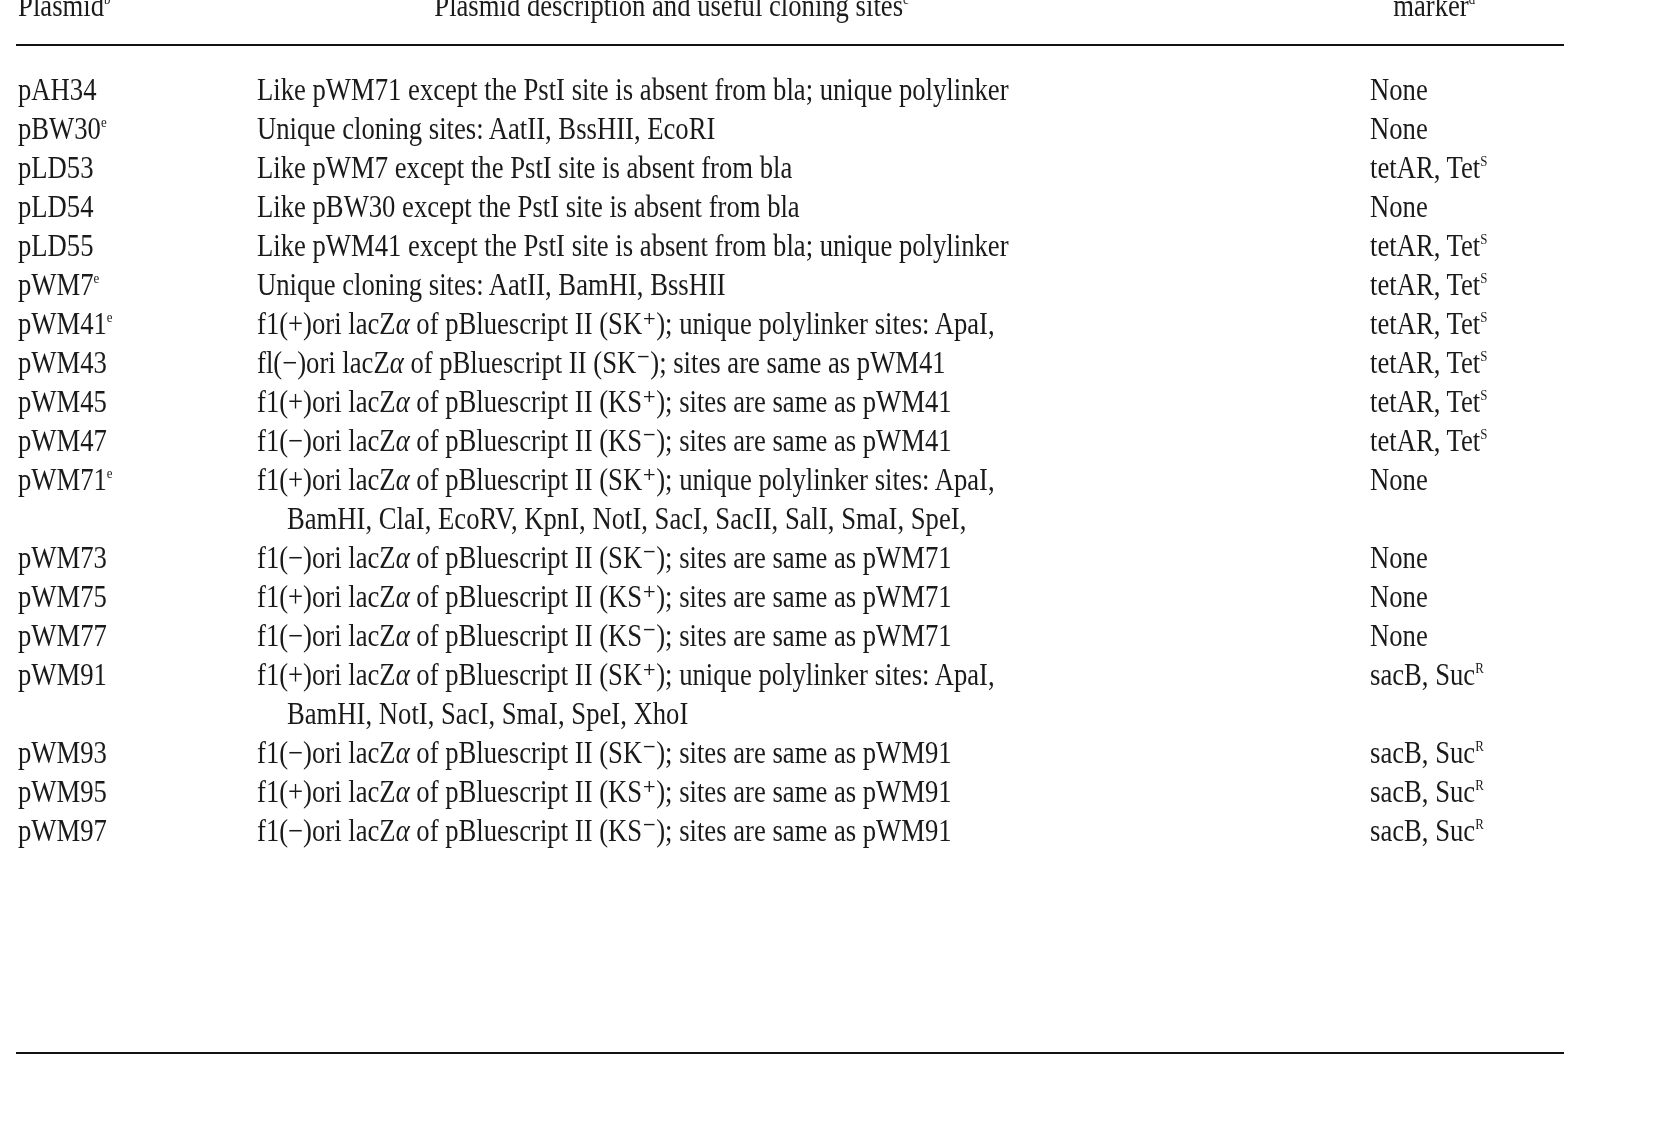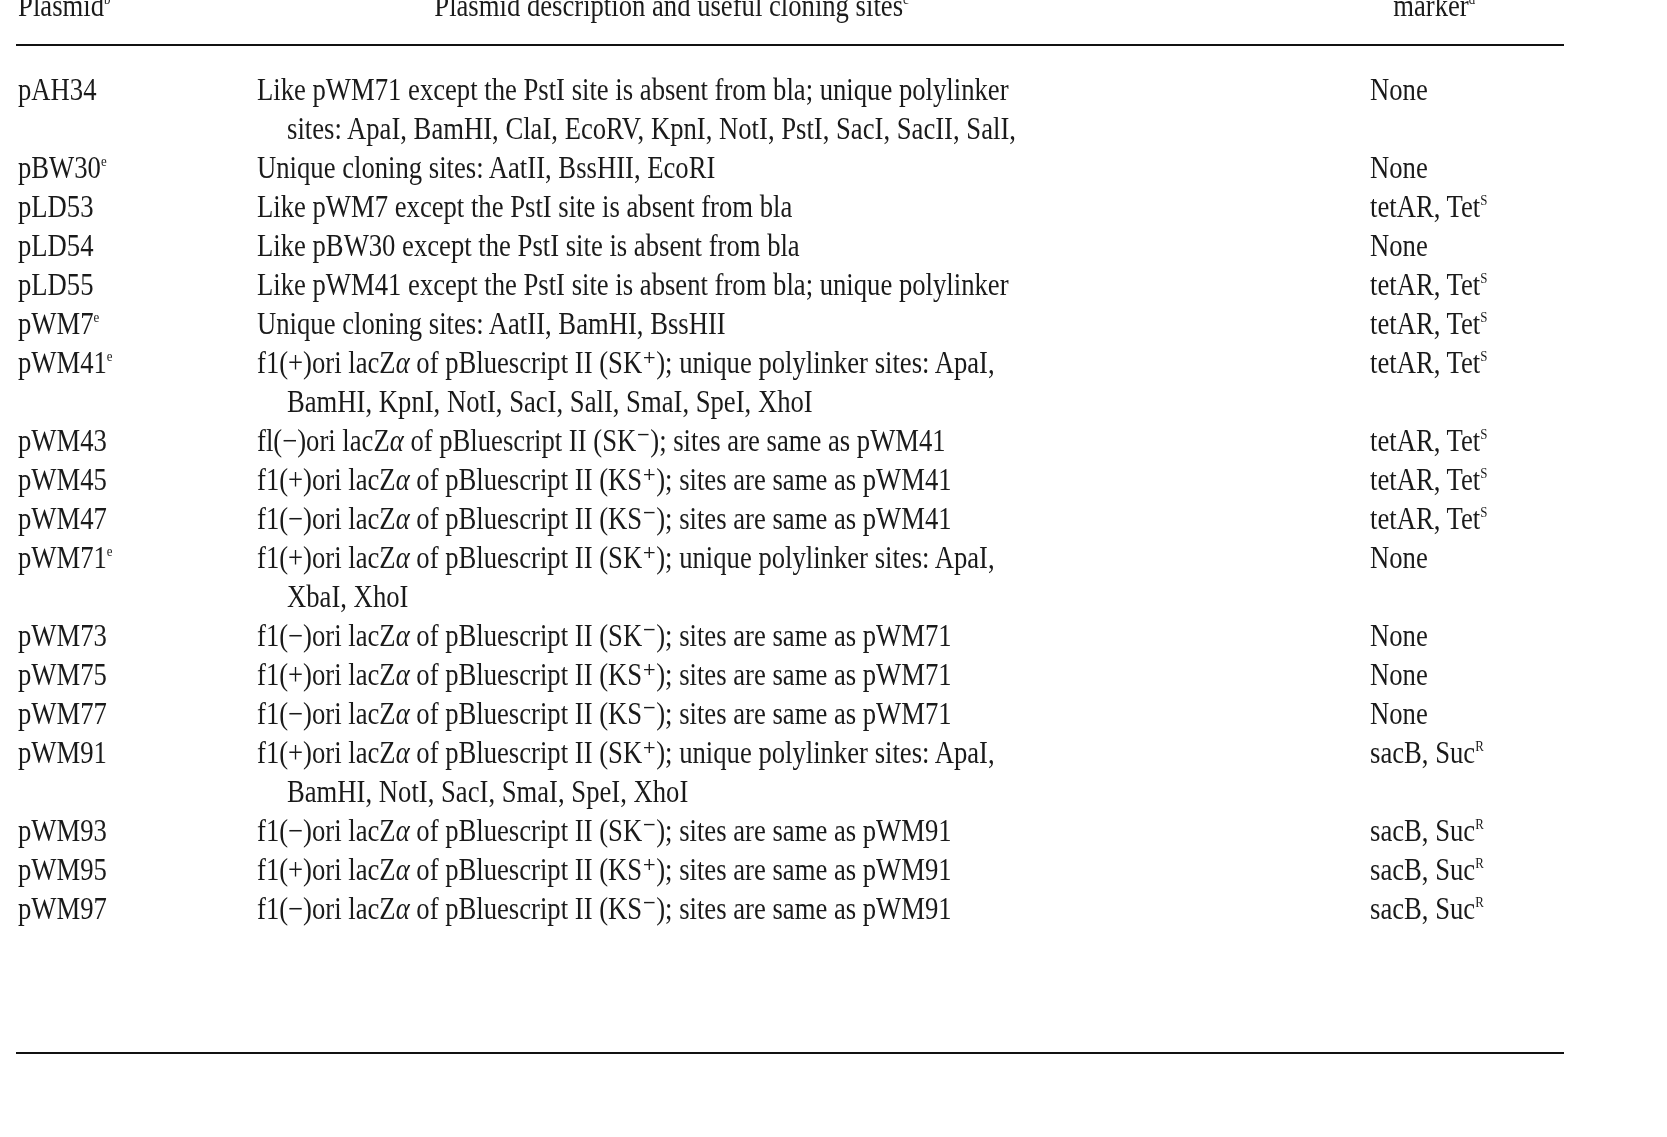--- a/index.html
+++ b/index.html
@@ -95,23 +95,20 @@
 
   <div class="rule rule-top"></div>
 
   <div class="body-rows" id="body-rows">
       <div class="row">
         <div class="line">
           <span class="cell c-plasmid"><span>pAH34</span></span>
           <span class="cell c-desc">Like pWM71 except the PstI site is absent from bla; unique polylinker</span>
           <span class="cell c-marker"><span>None</span></span>
         </div>
-        <div class="line">
-          <span class="cell c-desc cont">sites: ApaI, BamHI, ClaI, EcoRV, KpnI, NotI, PstI, SacI, SacII, SalI,</span>
-        </div>
       </div>
       <div class="row">
         <div class="line">
           <span class="cell c-plasmid"><span>pBW30</span><sup>e</sup></span>
           <span class="cell c-desc">Unique cloning sites: AatII, BssHII, EcoRI</span>
           <span class="cell c-marker"><span>None</span></span>
         </div>
       </div>
       <div class="row">
         <div class="line">
@@ -140,23 +137,20 @@
           <span class="cell c-desc">Unique cloning sites: AatII, BamHI, BssHII</span>
           <span class="cell c-marker"><span>tetAR, Tet</span><sup>S</sup></span>
         </div>
       </div>
       <div class="row">
         <div class="line">
           <span class="cell c-plasmid"><span>pWM41</span><sup>e</sup></span>
           <span class="cell c-desc">f1(+)ori lacZ<span class="it">α</span> of pBluescript II (SK⁺); unique polylinker sites: ApaI,</span>
           <span class="cell c-marker"><span>tetAR, Tet</span><sup>S</sup></span>
         </div>
-        <div class="line">
-          <span class="cell c-desc cont">BamHI, KpnI, NotI, SacI, SalI, SmaI, SpeI, XhoI</span>
-        </div>
       </div>
       <div class="row">
         <div class="line">
           <span class="cell c-plasmid"><span>pWM43</span></span>
           <span class="cell c-desc">fl(−)ori lacZ<span class="it">α</span> of pBluescript II (SK⁻); sites are same as pWM41</span>
           <span class="cell c-marker"><span>tetAR, Tet</span><sup>S</sup></span>
         </div>
       </div>
       <div class="row">
         <div class="line">
@@ -172,21 +166,21 @@
           <span class="cell c-marker"><span>tetAR, Tet</span><sup>S</sup></span>
         </div>
       </div>
       <div class="row">
         <div class="line">
           <span class="cell c-plasmid"><span>pWM71</span><sup>e</sup></span>
           <span class="cell c-desc">f1(+)ori lacZ<span class="it">α</span> of pBluescript II (SK⁺); unique polylinker sites: ApaI,</span>
           <span class="cell c-marker"><span>None</span></span>
         </div>
         <div class="line">
-          <span class="cell c-desc cont">XbaI, XhoI</span>
+          <span class="cell c-desc cont">BamHI, ClaI, EcoRV, KpnI, NotI, SacI, SacII, SalI, SmaI, SpeI,</span>
         </div>
       </div>
       <div class="row">
         <div class="line">
           <span class="cell c-plasmid"><span>pWM73</span></span>
           <span class="cell c-desc">f1(−)ori lacZ<span class="it">α</span> of pBluescript II (SK⁻); sites are same as pWM71</span>
           <span class="cell c-marker"><span>None</span></span>
         </div>
       </div>
       <div class="row">

